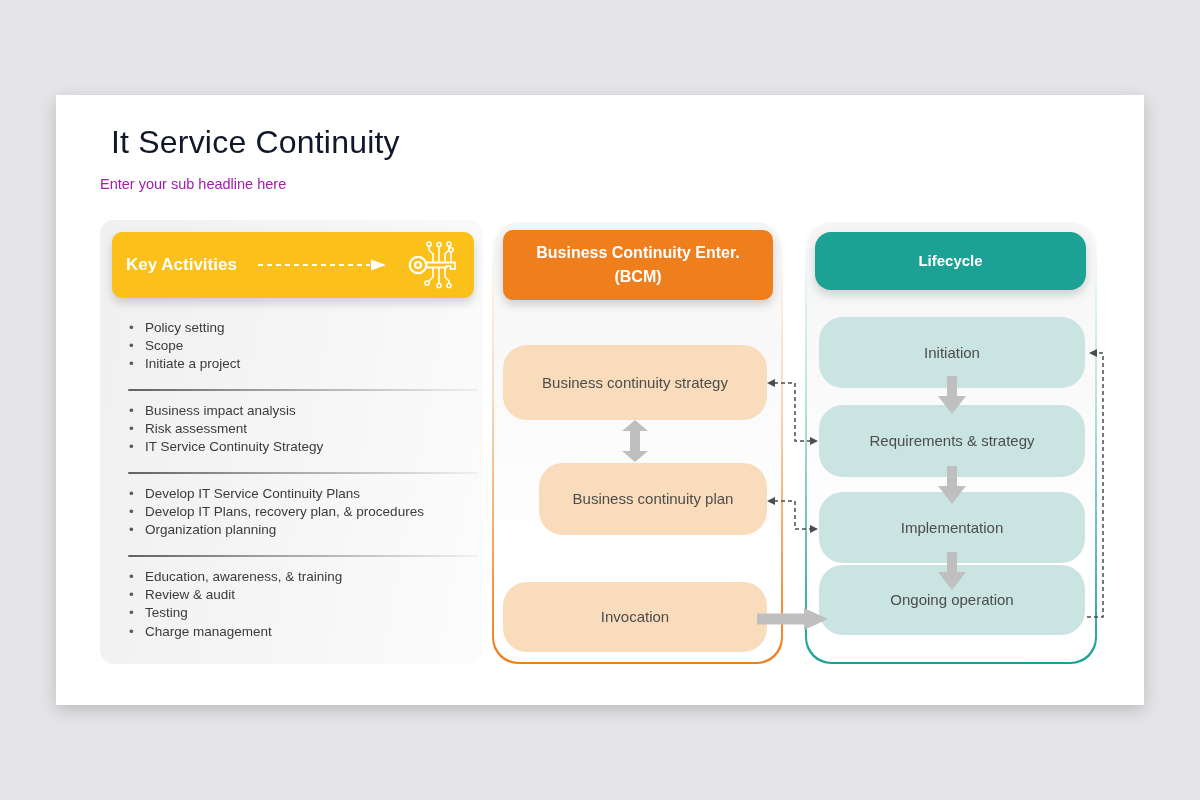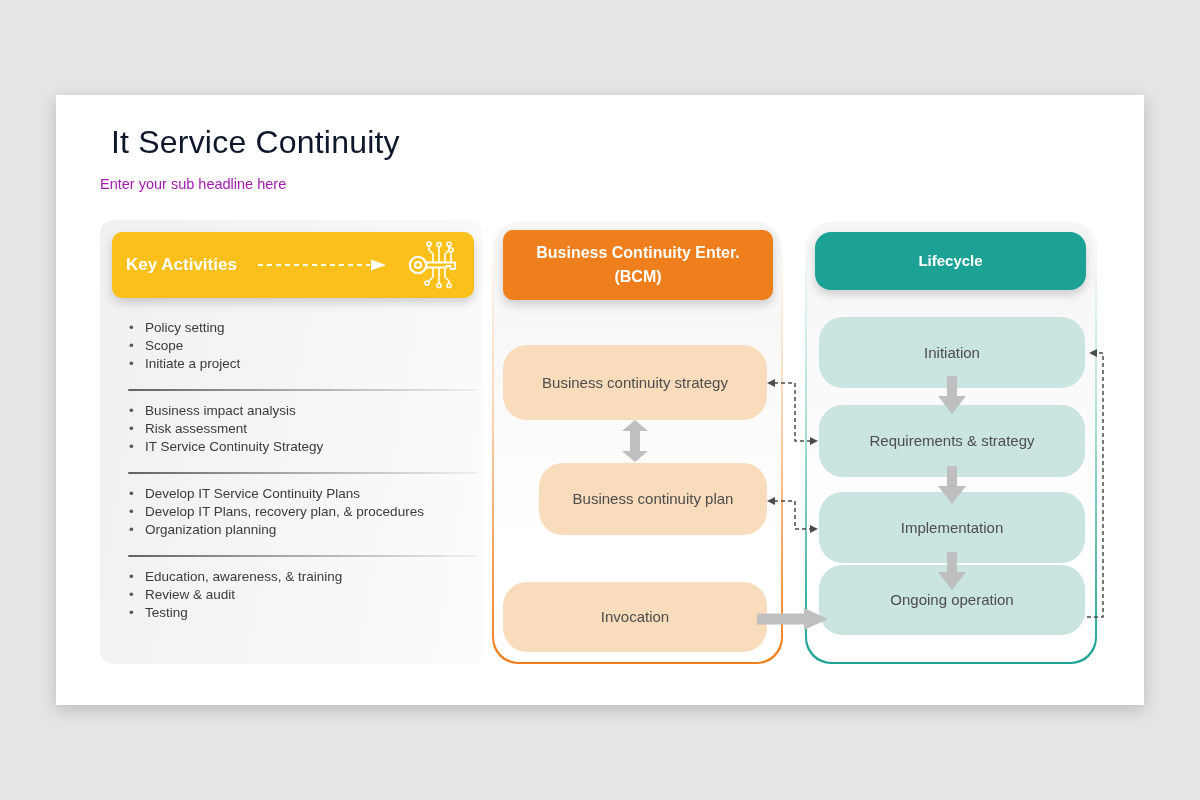--- a/index.html
+++ b/index.html
@@ -119,20 +119,21 @@
       <div class="li">Develop IT Service Continuity Plans</div>
       <div class="li">Develop IT Plans, recovery plan, &amp; procedures</div>
       <div class="li">Organization planning</div>
     </div>
     <div class="divider" style="top:335px"></div>
 
     <div class="group" style="top:348px">
       <div class="li">Education, awareness, &amp; training</div>
       <div class="li">Review &amp; audit</div>
       <div class="li">Testing</div>
+      <div class="li">Charge management</div>
     </div>
   </div>
 
   <div class="gpanel gpanel-orange">
     <div class="gpanel-inner">
       <div class="hdr-orange">Business Continuity Enter. (BCM)</div>
       <div class="box box-peach" style="top:123px; height:75px;">Business continuity strategy</div>
       <div class="box box-peach" style="top:241px; height:72px;margin-left:36px;">Business continuity plan</div>
       <div class="box box-peach" style="top:360px; height:70px;">Invocation</div>
     </div>

